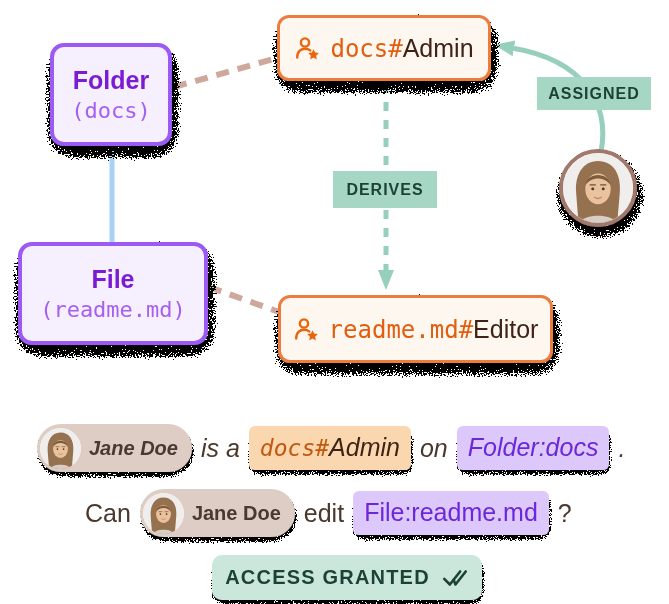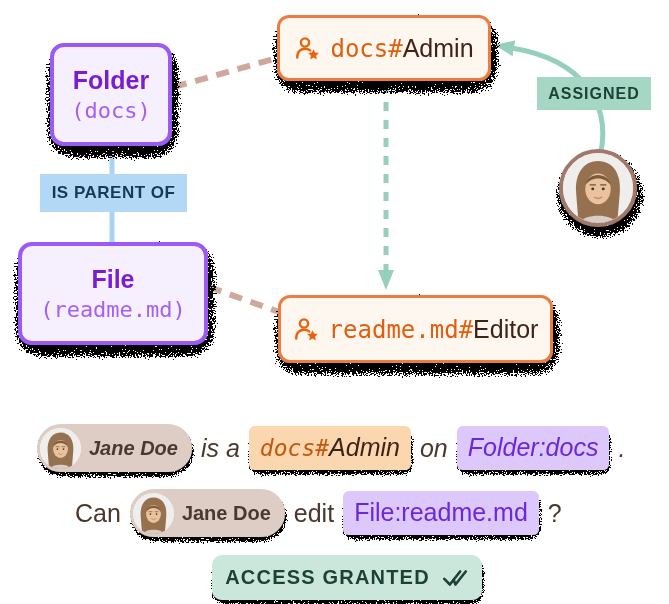--- a/index.html
+++ b/index.html
@@ -41,21 +41,21 @@
   
   .avatar-lg{position:absolute;left:559px;top:149px;width:70px;height:70px;
              border:4px solid #a1786c;border-radius:50%;overflow:hidden;z-index:2;
              background:#f0eeec;}
   .avatar-lg svg,.avatar-sm svg{width:100%;height:100%;display:block;}
 
   
   .line{position:absolute;display:flex;align-items:center;gap:9px;font-size:25px;
         color:#4a382d;z-index:2;height:48px;white-space:nowrap;}
   .line1-pos{left:37px;top:424px;font-style:italic;}
-  .line2-pos{left:75px;top:489px;align-items:center;}
+  .line2-pos{left:85px;top:489px;align-items:center;}
   .pill{display:inline-flex;align-items:center;gap:8px;background:#ddcdc4;
         border-radius:999px;padding:2px 14px 2px 3px;height:48px;box-sizing:border-box;}
   .pill .uname{font-size:20px;font-weight:700;color:#4b382f;}
   .avatar-sm{width:41px;height:41px;border-radius:50%;overflow:hidden;flex:none;
              background:#f0eeec;}
   .chip{display:inline-flex;align-items:baseline;border-radius:6px;padding:6px 11px;
         line-height:1.25;}
   .peach{background:#fbd7b0;}
   .peach .cobj{font-family:"DejaVu Sans Mono",monospace;font-size:23px;color:#c2590f;}
   .peach .crel{font-size:25px;color:#3d2418;}
@@ -158,21 +158,21 @@
   </div>
 
   <div class="node orange editor-pos grain-big">
     <svg class="uicon">
         <use href="#person-star"></use>
       </svg>
     <span><span class="o-obj">readme.md#</span><span class="o-rel">Editor</span></span>
   </div>
 
   <div class="tag mint assigned-pos">ASSIGNED</div>
-  <div class="tag bluetag parent-pos">IS PARENT OF</div>
+  <div class="tag mint derives-pos">DERIVES</div>
 
   <div class="avatar-lg grain-big">
     <svg>
         <use href="#face"></use>
       </svg>
   </div>
 
   <div class="line line1-pos">
     <span class="pill grain-small">
       <span class="avatar-sm">

